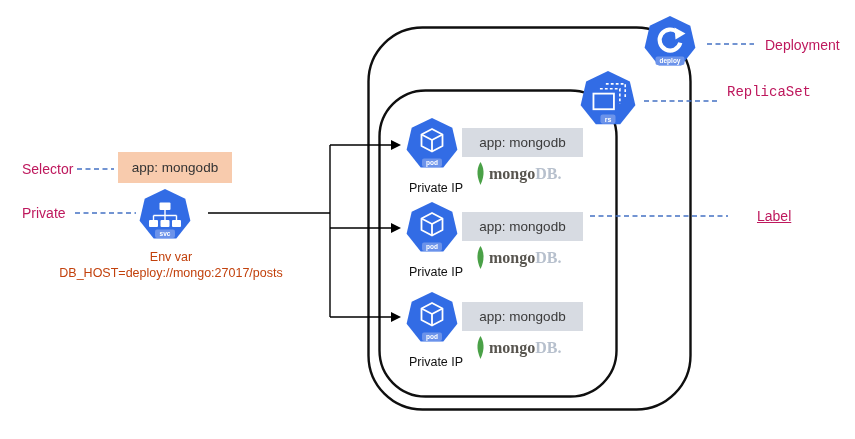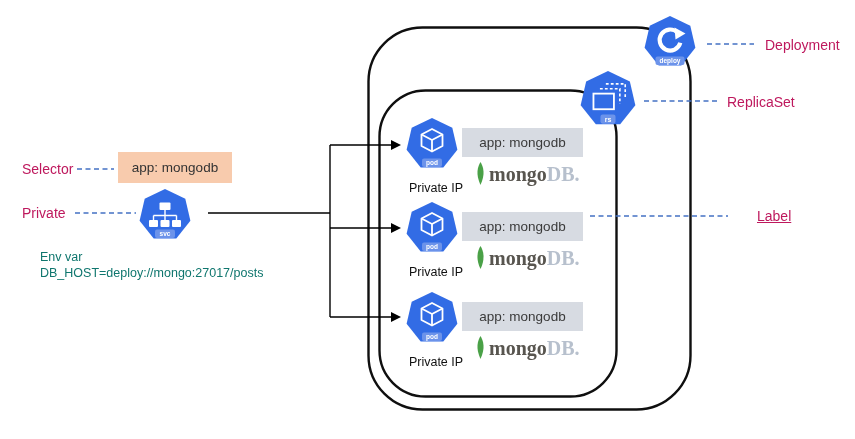--- a/index.html
+++ b/index.html
@@ -7,32 +7,32 @@
     position:relative;width:855px;height:439px;background:#ffffff;
     font-family:"Liberation Sans",sans-serif;color:#1a1a1a;overflow:hidden;
   }
   .abs{position:absolute;}
   .lbl{font-size:14px;color:#be185d;white-space:nowrap;}
   .selector-box{
     left:118px;top:152px;width:114px;height:31px;background:#F8CBAD;
     display:flex;align-items:center;justify-content:center;
     font-size:13.5px;color:#333;z-index:3;
   }
-  .env-block{left:40px;top:249px;width:262px;text-align:left;font-size:12.5px;line-height:16px;color:#0f766e;}
+  .env-block{left:40px;top:249px;width:262px;text-align:center;font-size:12.5px;line-height:16px;color:#c2410c;}
   svg.lines{left:0;top:0;z-index:1;}
   .icon{z-index:4;}
   .pod-row{width:200px;height:82px;z-index:3;}
   .pod-icon{left:4px;top:0;}
   .private-ip{left:-2px;top:63px;width:72px;text-align:center;font-size:12.5px;color:#111;}
   .app-box{
     left:60px;top:10px;width:121px;height:29px;background:#D7DBE2;
     display:flex;align-items:center;justify-content:center;font-size:13.5px;color:#3a3a3a;
   }
   .mongo-logo{left:72px;top:44px;display:flex;align-items:center;gap:2px;}
-  .mongo-text{font-family:"Liberation Serif",serif;font-size:20px;font-weight:600;line-height:24px;white-space:nowrap;}
+  .mongo-text{font-family:"Liberation Serif",serif;font-size:16px;font-weight:600;line-height:24px;white-space:nowrap;}
   .mongo-word{color:#58554f;}
   .mongo-suffix{color:#b7c0cd;}
   .right-lbl{z-index:3;}
 </style>
 </head>
 <body>
 
 <div id="canvas">
 
   <svg width="0" height="0" style="position:absolute">
@@ -110,21 +110,21 @@
     <rect x="12.5" y="21" width="19" height="14.5" fill="none" stroke="#fff" stroke-width="1.7"></rect>
     <g stroke="#fff" stroke-width="1.5" fill="none" stroke-dasharray="2.6,2">
       <path d="M18.5 16.5 H37 V30.5"></path>
       <path d="M24 12 H42 V26"></path>
     </g>
     <rect x="19" y="40.5" width="14" height="8.5" rx="2" fill="#6C93EA"></rect>
     <text x="26" y="47" text-anchor="middle" font-size="6.5" font-weight="bold" fill="#fff">rs</text>
   </svg>
 
   <div class="abs lbl right-lbl" style="left:765px;top:37px;">Deployment</div>
-  <div class="abs lbl right-lbl" style="left:727px;top:94px;">ReplicaSet</div>
+  <div class="abs lbl right-lbl" style="left:727px;top:84px;font-family:Liberation Mono, monospace;">ReplicaSet</div>
   <div class="abs lbl right-lbl" style="left:757px;top:208px;text-decoration:underline;">Label</div>
 
   <div class="abs pod-row" style="left:402px;top:118px;">
     <svg class="abs pod-icon" width="52" height="52" viewBox="0 0 52 52">
       <use href="#hepta" fill="#326CE5"></use>
       <g stroke="#fff" stroke-width="1.8" fill="none" stroke-linejoin="round">
         <path d="M26 11 L36.5 16.5 L36.5 28 L26 33.5 L15.5 28 L15.5 16.5 Z"></path>
         <path d="M15.5 16.5 L26 22 L36.5 16.5 M26 22 V33.5"></path>
       </g>
       <rect x="16" y="40.5" width="20" height="8.5" rx="2" fill="#6C93EA"></rect>

